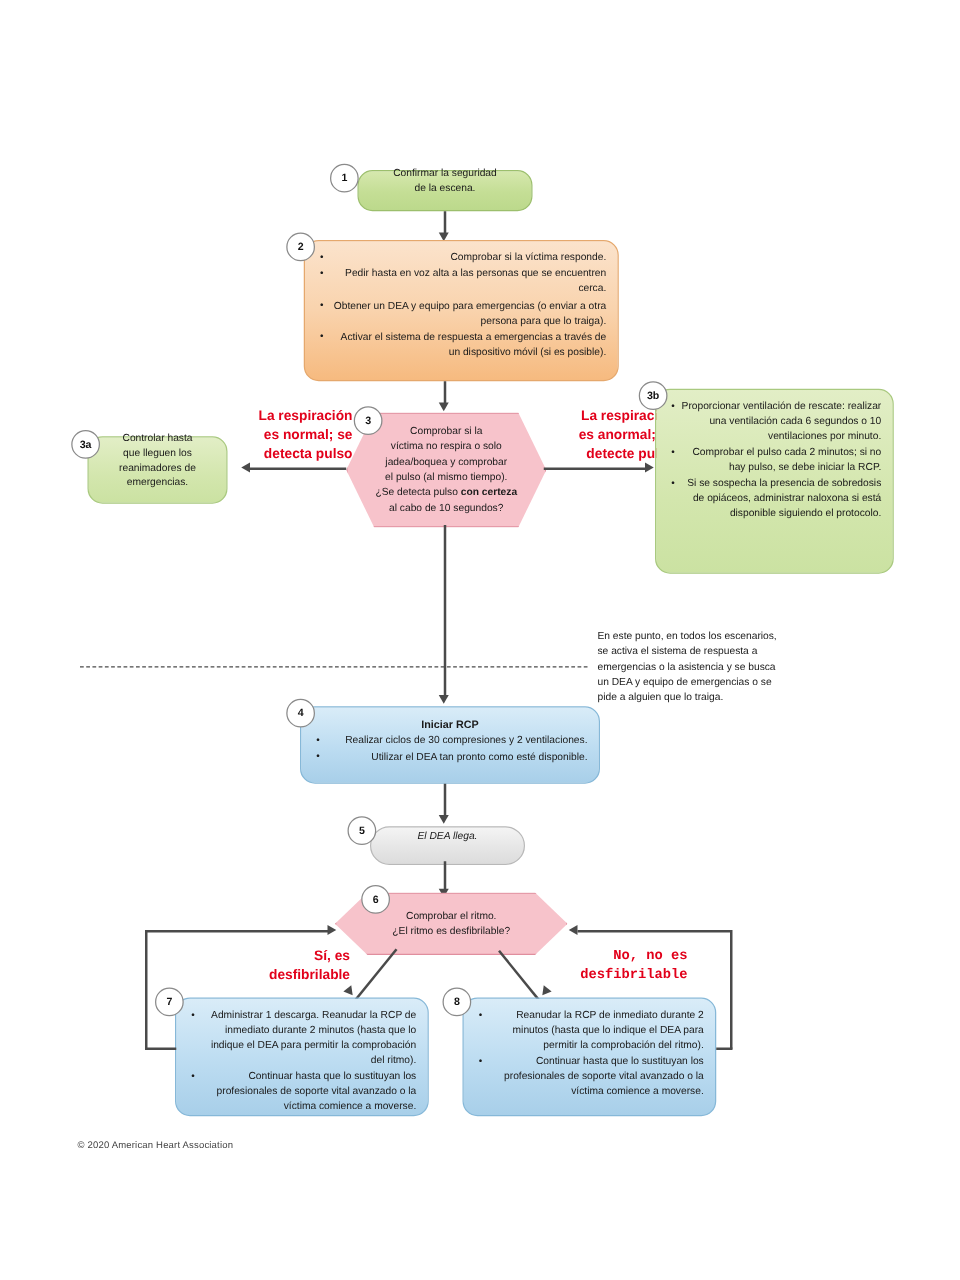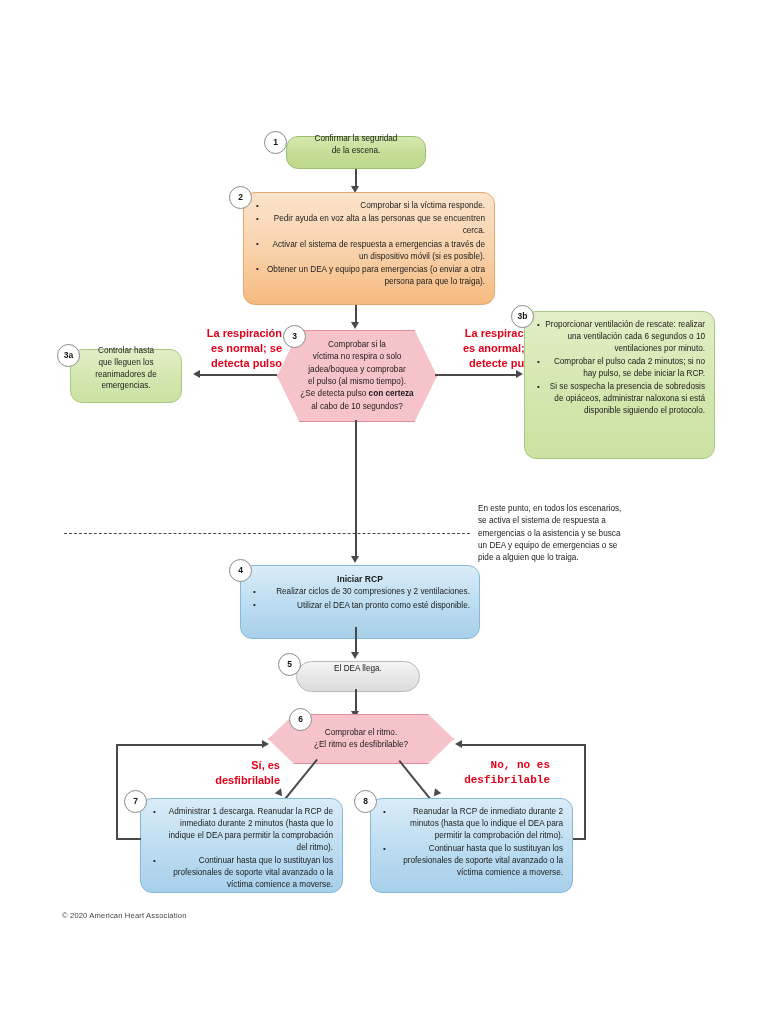--- a/index.html
+++ b/index.html
@@ -37,20 +37,21 @@
     border: 1px solid #e5a86d;
   }
   .node.blue {
     background: linear-gradient(to bottom, #d9ecf8 0%, #bcdcf1 55%, #a8cfe9 100%);
     border: 1px solid #86b8d8;
   }
   .node.gray {
     background: linear-gradient(to bottom, #f4f4f4 0%, #e6e6e6 55%, #dcdcdc 100%);
     border: 1px solid #b8b8b8;
     border-radius: 16px;
+    font-style: italic;
   }
   .node.green-flat {
     background: linear-gradient(to bottom, #e2eec6 0%, #d3e6ad 60%, #cbe2a2 100%);
     border: 1px solid #a9c97f;
   }
 
   .node .title {
     text-align: center;
     font-weight: bold;
     font-size: 8.6px;
@@ -194,23 +195,23 @@
     </div>
   </div>
 
   <div class="line vline" style="left:355px; top:169px; height:19px;"></div>
   <div class="arrow-down" style="left:351px; top:186px;"></div>
 
   <div class="badge" style="left:229px; top:186px;">2</div>
   <div class="node orange" style="left:243px; top:192px; width:252px; height:113px;">
     <ul class="bullets">
       <li>Comprobar si la víctima responde.</li>
-      <li>Pedir ayuda en voz alta a las personas que se encuentren cerca.</li>
+      <li>Pedir hasta en voz alta a las personas que se encuentren cerca.</li>
+      <li>Obtener un DEA y equipo para emergencias (o enviar a otra persona para que lo traiga).</li>
       <li>Activar el sistema de respuesta a emergencias a través de un dispositivo móvil (si es posible).</li>
-      <li>Obtener un DEA y equipo para emergencias (o enviar a otra persona para que lo traiga).</li>
     </ul>
   </div>
 
   <div class="line vline" style="left:355px; top:305px; height:19px;"></div>
   <div class="arrow-down" style="left:351px; top:322px;"></div>
 
   <div class="badge" style="left:283px; top:325px;">3</div>
   <div class="hex" style="left:277px; top:330px; width:158px; height:90px;">
     <div class="hextext">
       <div>Comprobar si la</div>
@@ -267,21 +268,21 @@
 
   <div class="note" style="left:478px; top:503px; width:250px;">
     <div>En este punto, en todos los escenarios,</div>
     <div>se activa el sistema de respuesta a</div>
     <div>emergencias o la asistencia y se busca</div>
     <div>un DEA y equipo de emergencias o se</div>
     <div>pide a alguien que lo traiga.</div>
   </div>
 
   <div class="badge" style="left:229px; top:559px;">4</div>
-  <div class="node blue" style="left:240px; top:565px; width:240px; height:74px;">
+  <div class="node blue" style="left:240px; top:565px; width:240px; height:62px;">
     <div class="title">Iniciar RCP</div>
     <ul class="bullets">
       <li>Realizar ciclos de 30 compresiones y 2 ventilaciones.</li>
       <li>Utilizar el DEA tan pronto como esté disponible.</li>
     </ul>
   </div>
 
   <div class="line vline" style="left:355px; top:627px; height:27px;"></div>
   <div class="arrow-down" style="left:351px; top:652px;"></div>
 

